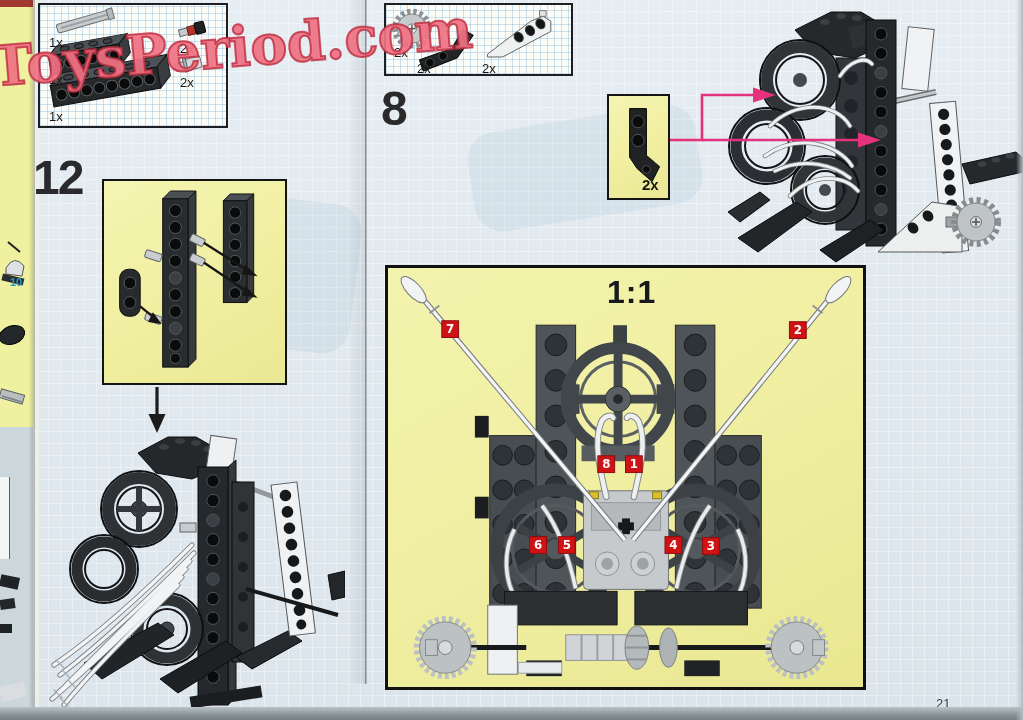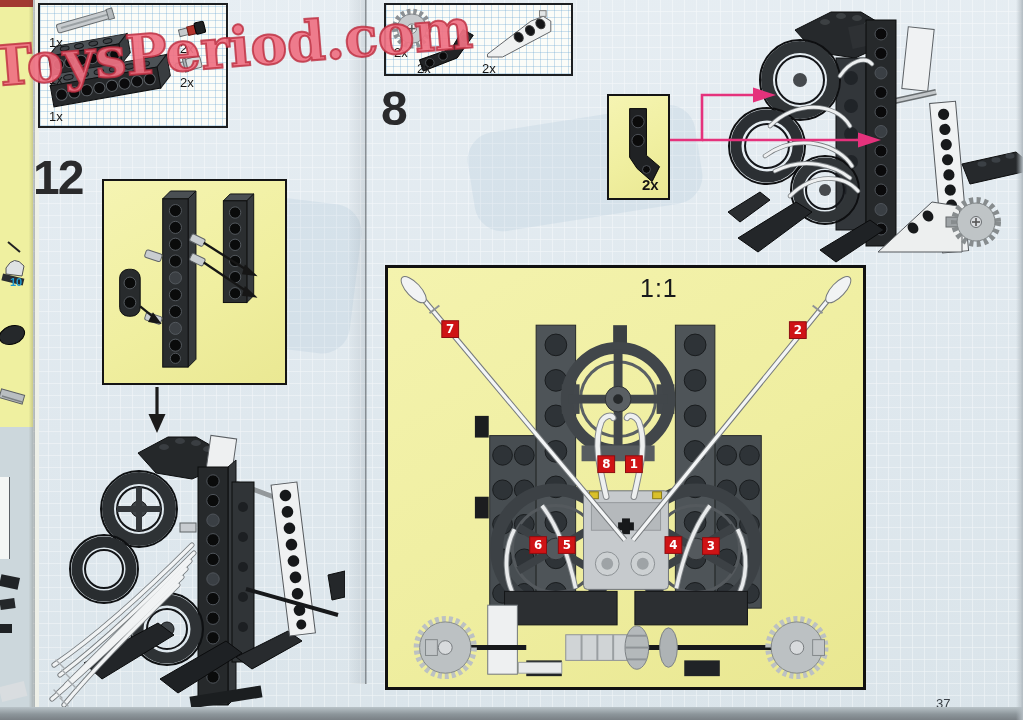--- a/index.html
+++ b/index.html
@@ -12,21 +12,21 @@
                       repeating-linear-gradient(0deg,rgba(255,255,255,.65) 0 1px,transparent 1px 12px);}
   .ghost{position:absolute;background:rgba(150,180,205,.16);border-radius:28px;}
   .partsbox{background-color:#fbfcf8;border:2px solid #1d1f21;
      background-image:repeating-linear-gradient(90deg,rgba(105,165,210,.32) 0 1px,transparent 1px 7px),
                       repeating-linear-gradient(0deg,rgba(105,165,210,.32) 0 1px,transparent 1px 7px);}
   .yellowbox{background:linear-gradient(150deg,#f5f4b2 0%,#f0efa0 55%,#eae893 100%);border:2px solid #141414;}
   .scalebox{background:linear-gradient(150deg,#f4f3ae 0%,#efeea0 55%,#e9e791 100%);border:3px solid #111;}
   .stepnum{font-weight:bold;color:#2a2a2c;font-size:48px;letter-spacing:-2px;line-height:1;}
   .qty{position:absolute;font-size:13px;color:#151515;}
   .qty-big{position:absolute;font-size:15px;font-weight:bold;color:#151515;}
-  .scale-title{position:absolute;font-size:25px;color:#17191b;font-weight:400;letter-spacing:1px;margin-left:33px;}
+  .scale-title{position:absolute;font-size:32px;color:#17191b;font-weight:700;letter-spacing:1px;}
   .pagenum{position:absolute;font-size:13px;color:#3a4046;}
   .blue-ref{position:absolute;font-size:11px;font-weight:bold;color:#1f9ad0;}
   .watermark{position:absolute;left:-8px;top:34px;z-index:40;pointer-events:none;
      font-family:"DejaVu Serif","Liberation Serif",serif;font-weight:bold;font-size:55px;
      color:rgba(243,120,138,.85);-webkit-text-stroke:2px rgba(188,44,62,.78);
      text-shadow:0 0 1px rgba(188,44,62,.5);
      transform:rotate(-4.6deg);transform-origin:left center;white-space:nowrap;letter-spacing:0px;}
   .mk{font:bold 12px "DejaVu Sans",sans-serif;fill:#ffffff;}
   .crease{position:absolute;left:365px;top:0;width:2px;height:684px;
      background:linear-gradient(to right,rgba(40,45,50,.6),rgba(40,45,50,.15));}
@@ -634,18 +634,18 @@
     <g stroke="#e5327c" stroke-width="2.6" fill="none">
       <polyline points="670,140 702,140 702,95 753,95"></polyline>
       <line x1="702" y1="140" x2="858" y2="140"></line>
       <polygon points="753,87.5 776,95 753,102.5" fill="#e5327c" stroke="none"></polygon>
       <polygon points="858,132.5 881,140 858,147.5" fill="#e5327c" stroke="none"></polygon>
     </g>
   </svg>
 
   <div class="watermark">ToysPeriod.com</div>
 
-  <span class="pagenum" style="left:936px;top:696px;">37</span>
+  <span class="pagenum" style="left:936px;top:696px;">21</span>
 
   <div class="abs" style="left:0;top:707px;width:1023px;height:13px;background:linear-gradient(#b9c3c8,#8d969b 55%,#798085);z-index:20;"></div>
   <div class="abs" style="left:1016px;top:0;width:7px;height:720px;background:linear-gradient(to right,rgba(140,150,158,0),#b3bcc2);z-index:20;"></div>
 
 </div>
 
 </body></html>

